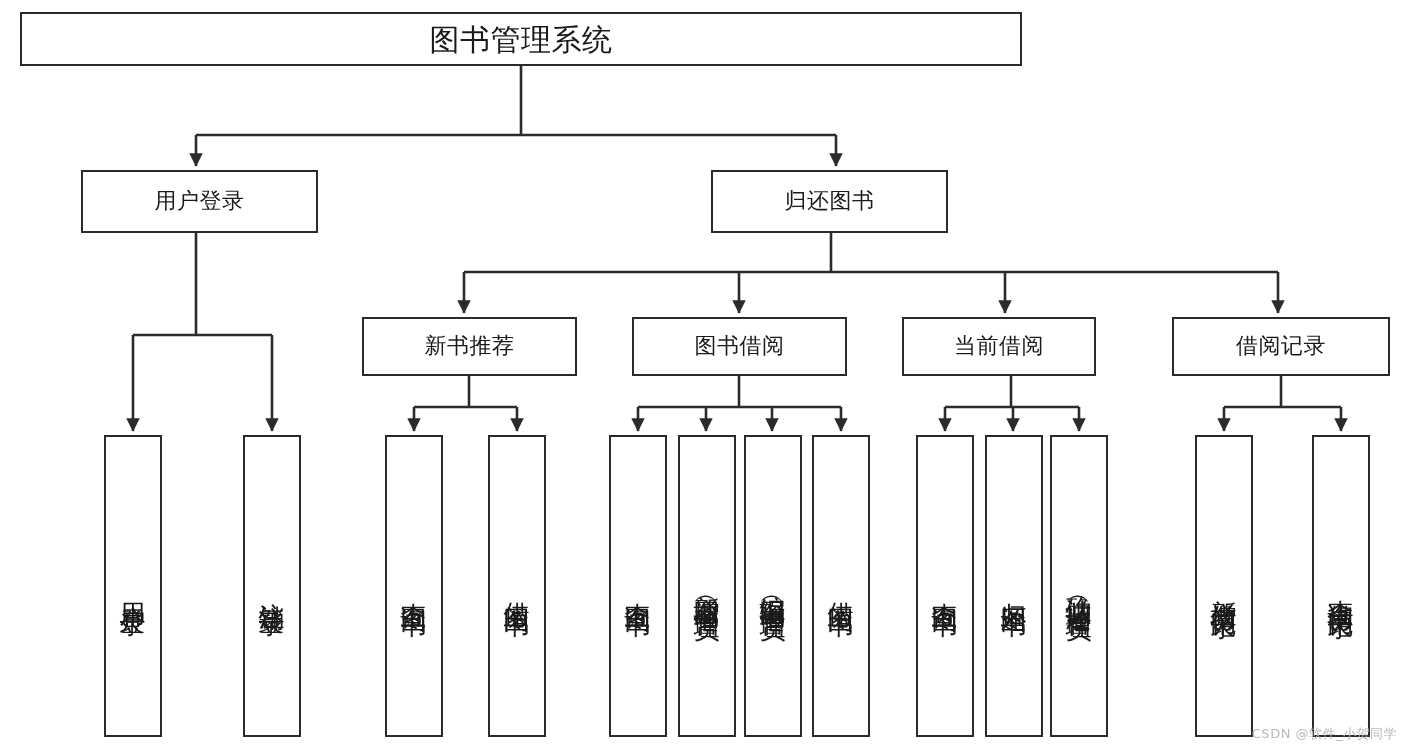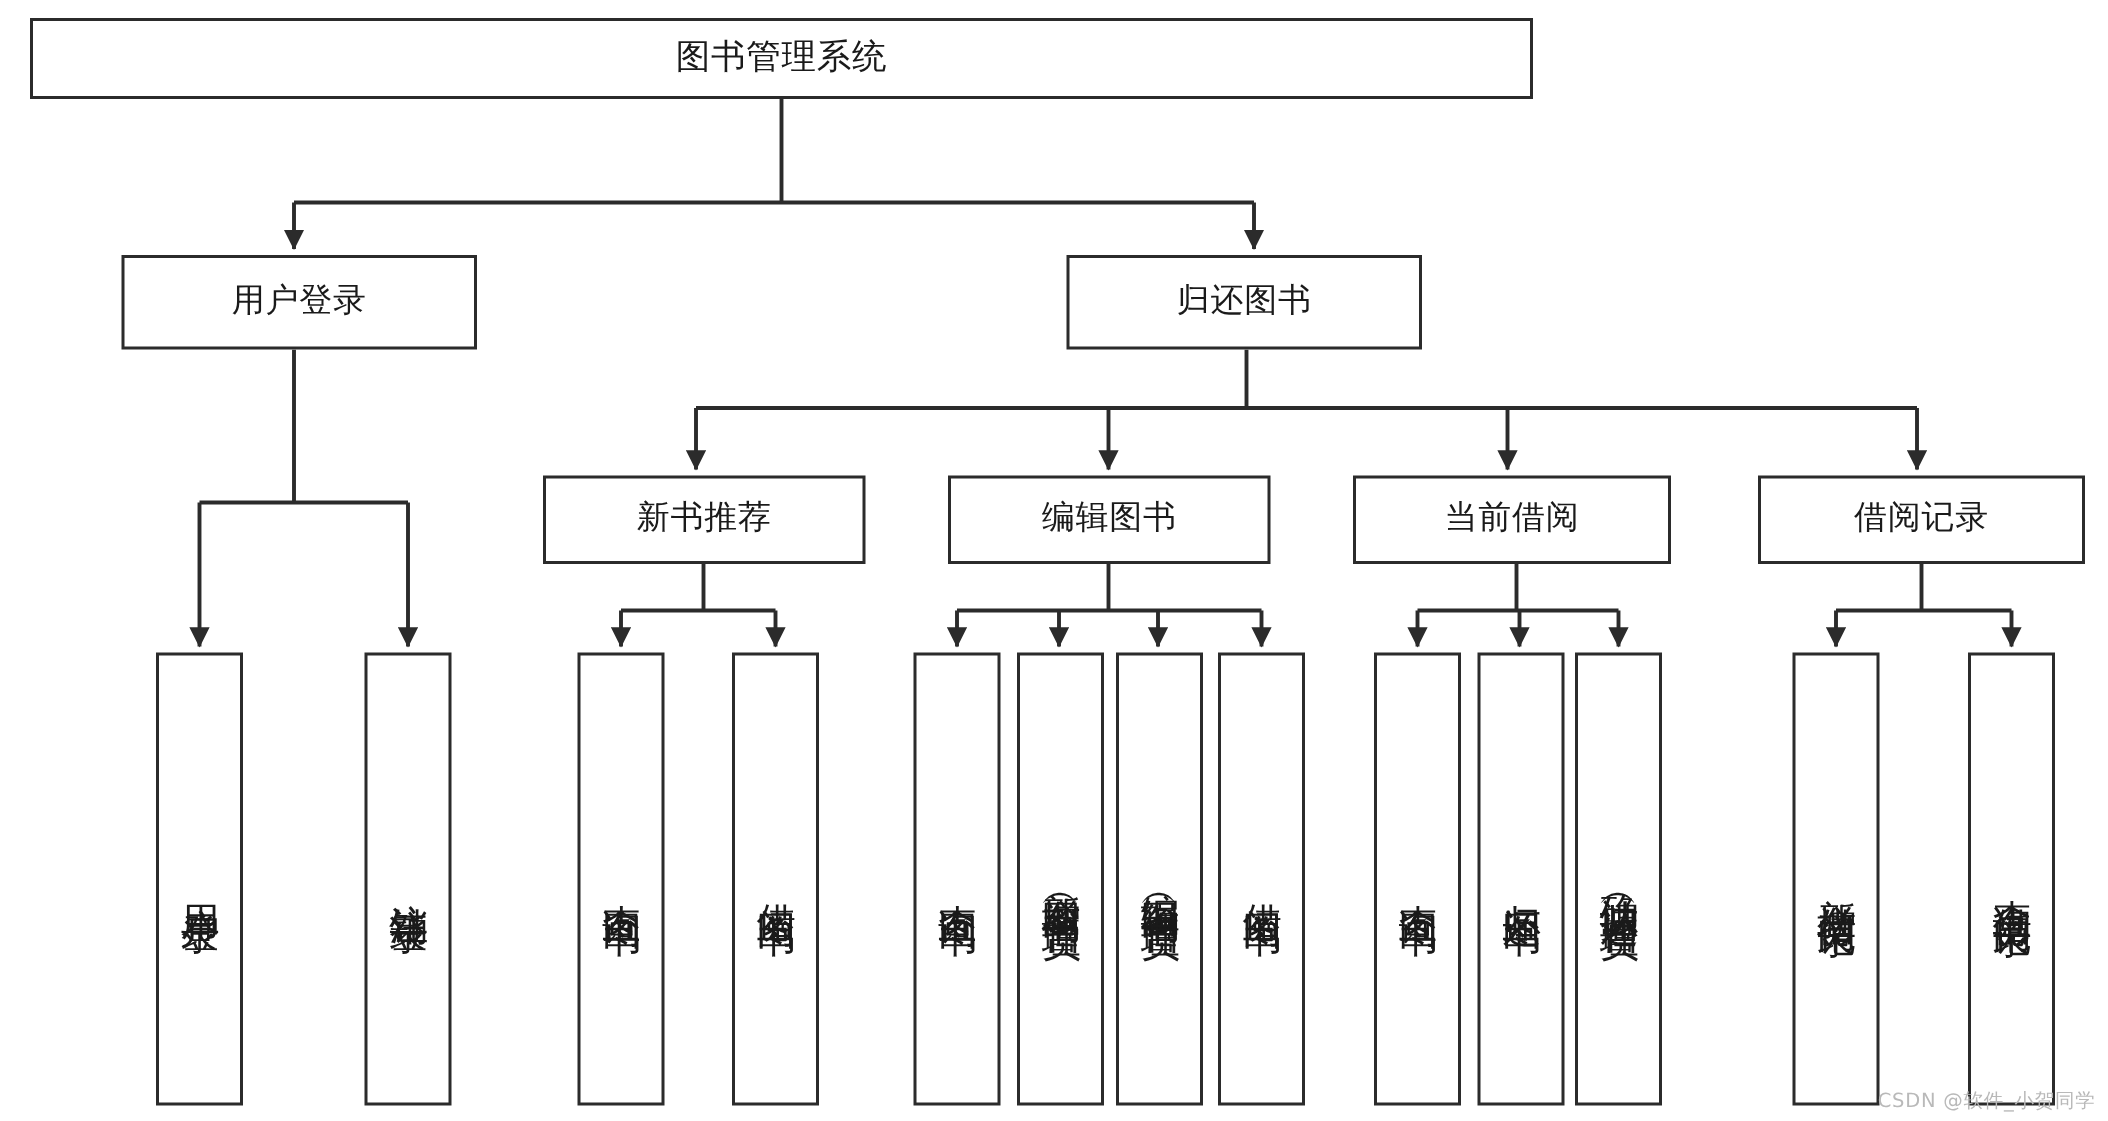--- a/index.html
+++ b/index.html
@@ -43,21 +43,21 @@
     line-height: 1.02;
     letter-spacing: 0.5px;
   }
   
   .node.h .label {
     font-size: 22px;
     white-space: nowrap;
     line-height: 1.1;
   }
   .node.top .label {
-    font-size: 23px;
+    font-size: 30px;
   }
   
   .node.v {
     align-items: center;
     justify-content: center;
     padding-top: 4px;
   }
   .node.v .label {
     writing-mode: vertical-rl;
     text-orientation: upright;
@@ -142,23 +142,23 @@
     <span class="label">用户登录</span>
   </div>
   <div class="node h" style="left:711px; top:170px; width:237px; height:63px;">
     <span class="label">归还图书</span>
   </div>
 
   <div class="node h" style="left:362px; top:317px; width:215px; height:59px;">
     <span class="label">新书推荐</span>
   </div>
   <div class="node h" style="left:632px; top:317px; width:215px; height:59px;">
-    <span class="label">编辑图书</span>
-  </div>
-  <div class="node h" style="left:902px; top:317px; width:212px; height:59px;">
+    <span class="label">图书借阅</span>
+  </div>
+  <div class="node h" style="left:902px; top:317px; width:194px; height:59px;">
     <span class="label">当前借阅</span>
   </div>
   <div class="node h" style="left:1172px; top:317px; width:218px; height:59px;">
     <span class="label">借阅记录</span>
   </div>
 
   <div class="node v" style="left:104px; top:435px; width:58px; height:302px;">
     <span class="label">用户登录</span>
   </div>
   <div class="node v" style="left:243px; top:435px; width:58px; height:302px;">

